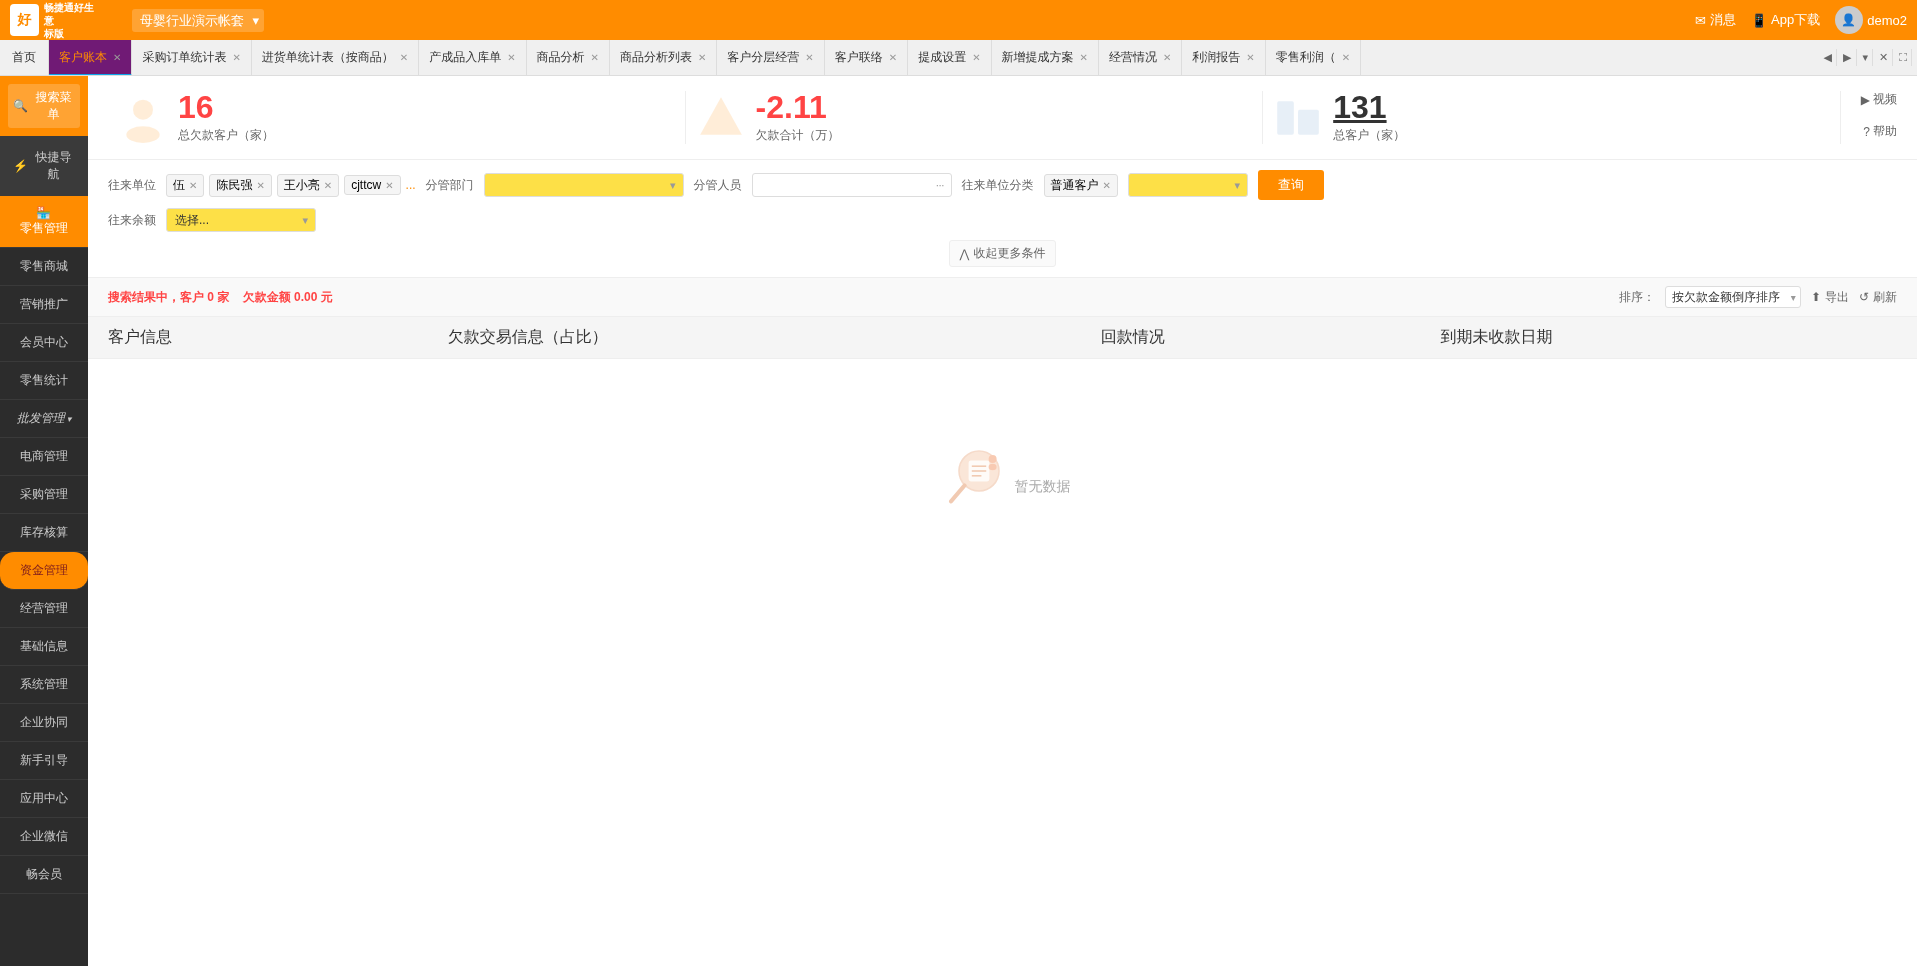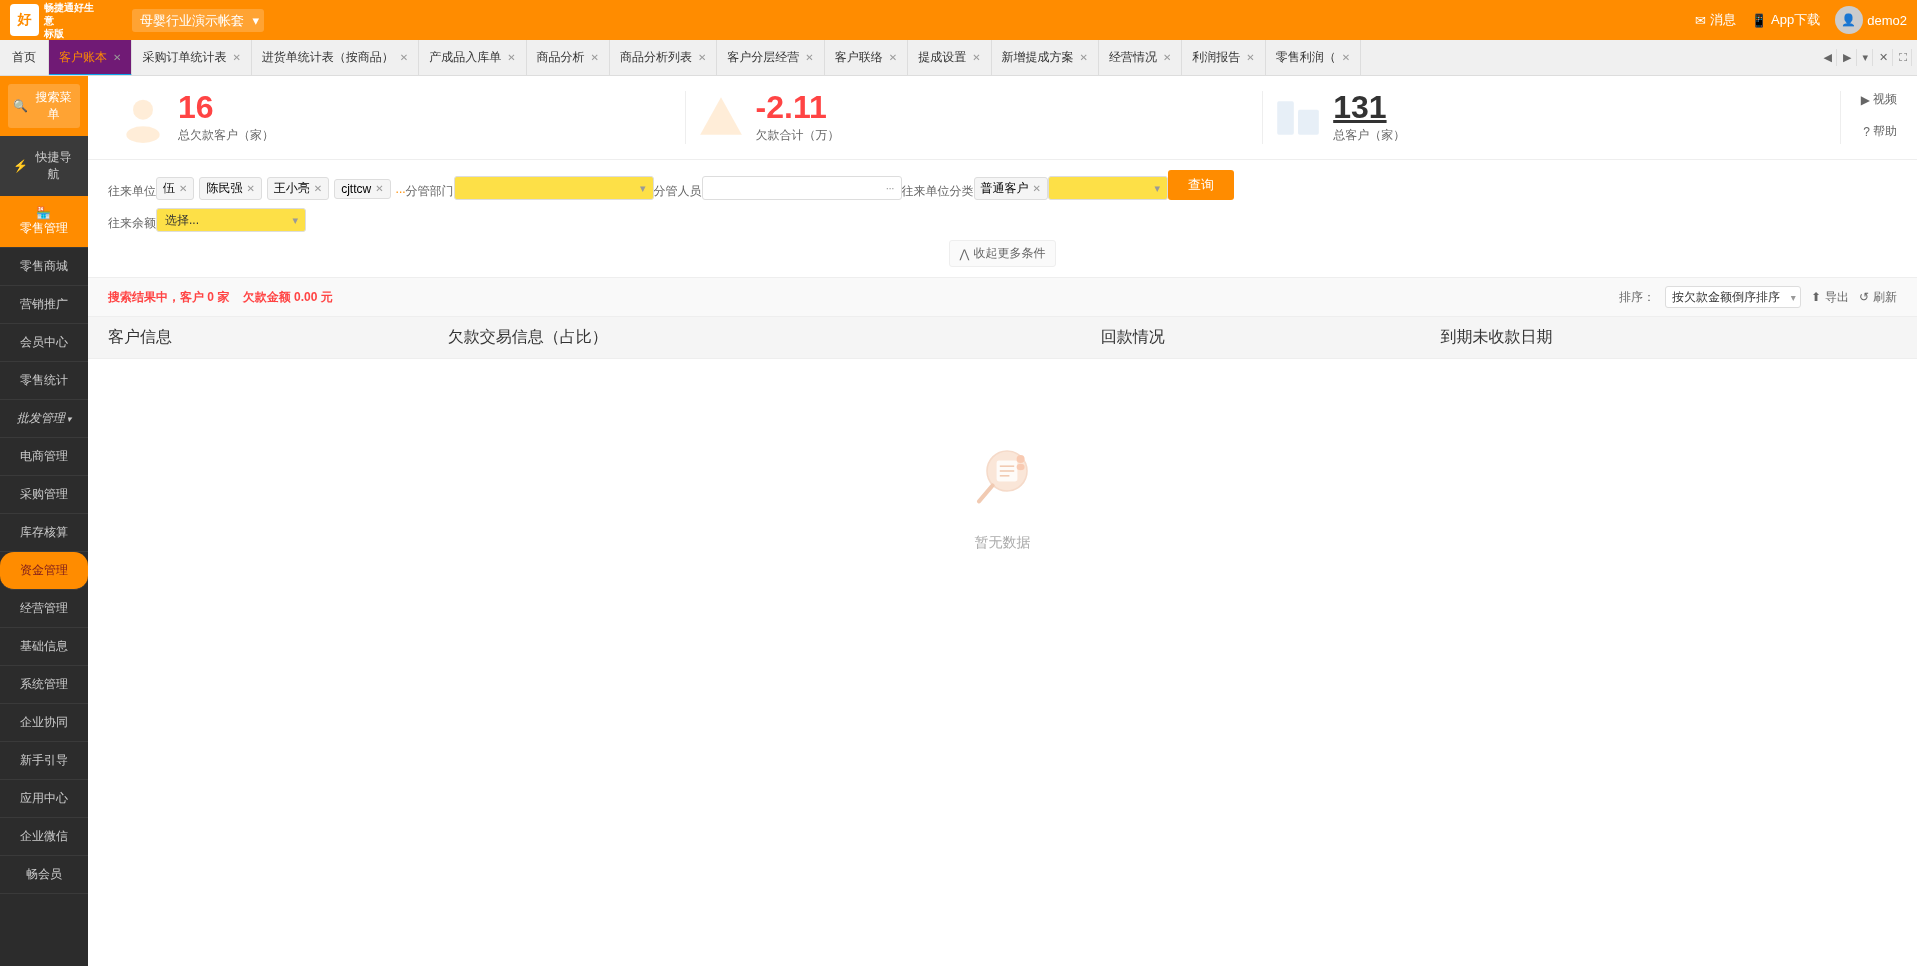--- a/index.html
+++ b/index.html
@@ -290,21 +290,22 @@
 
     
     .filter-area {
       background: white;
       padding: 10px 20px;
       border-bottom: 1px solid #eee;
       flex-shrink: 0;
     }
     .filter-row {
       display: flex;
-      align-items: flex-end;
+      align-items: center;
+      gap: 10px;
       margin-bottom: 8px;
       flex-wrap: wrap;
     }
     .filter-label { color: #666; font-size: 12px; white-space: nowrap; }
     .filter-tags {
       display: flex;
       align-items: center;
       gap: 5px;
       flex-wrap: wrap;
     }
@@ -459,21 +460,21 @@
       text-align: left;
       font-size: 16px;
       color: #333;
       font-weight: normal;
       border-bottom: 1px solid #eee;
     }
 
     
     .empty-state {
       display: flex;
-      flex-direction: column;
+      flex-direction: row;
       align-items: center;
       justify-content: center;
       padding: 80px 20px;
       color: #999;
     }
     .empty-icon {
       width: 80px;
       height: 80px;
       margin-bottom: 15px;
       opacity: 0.6;

